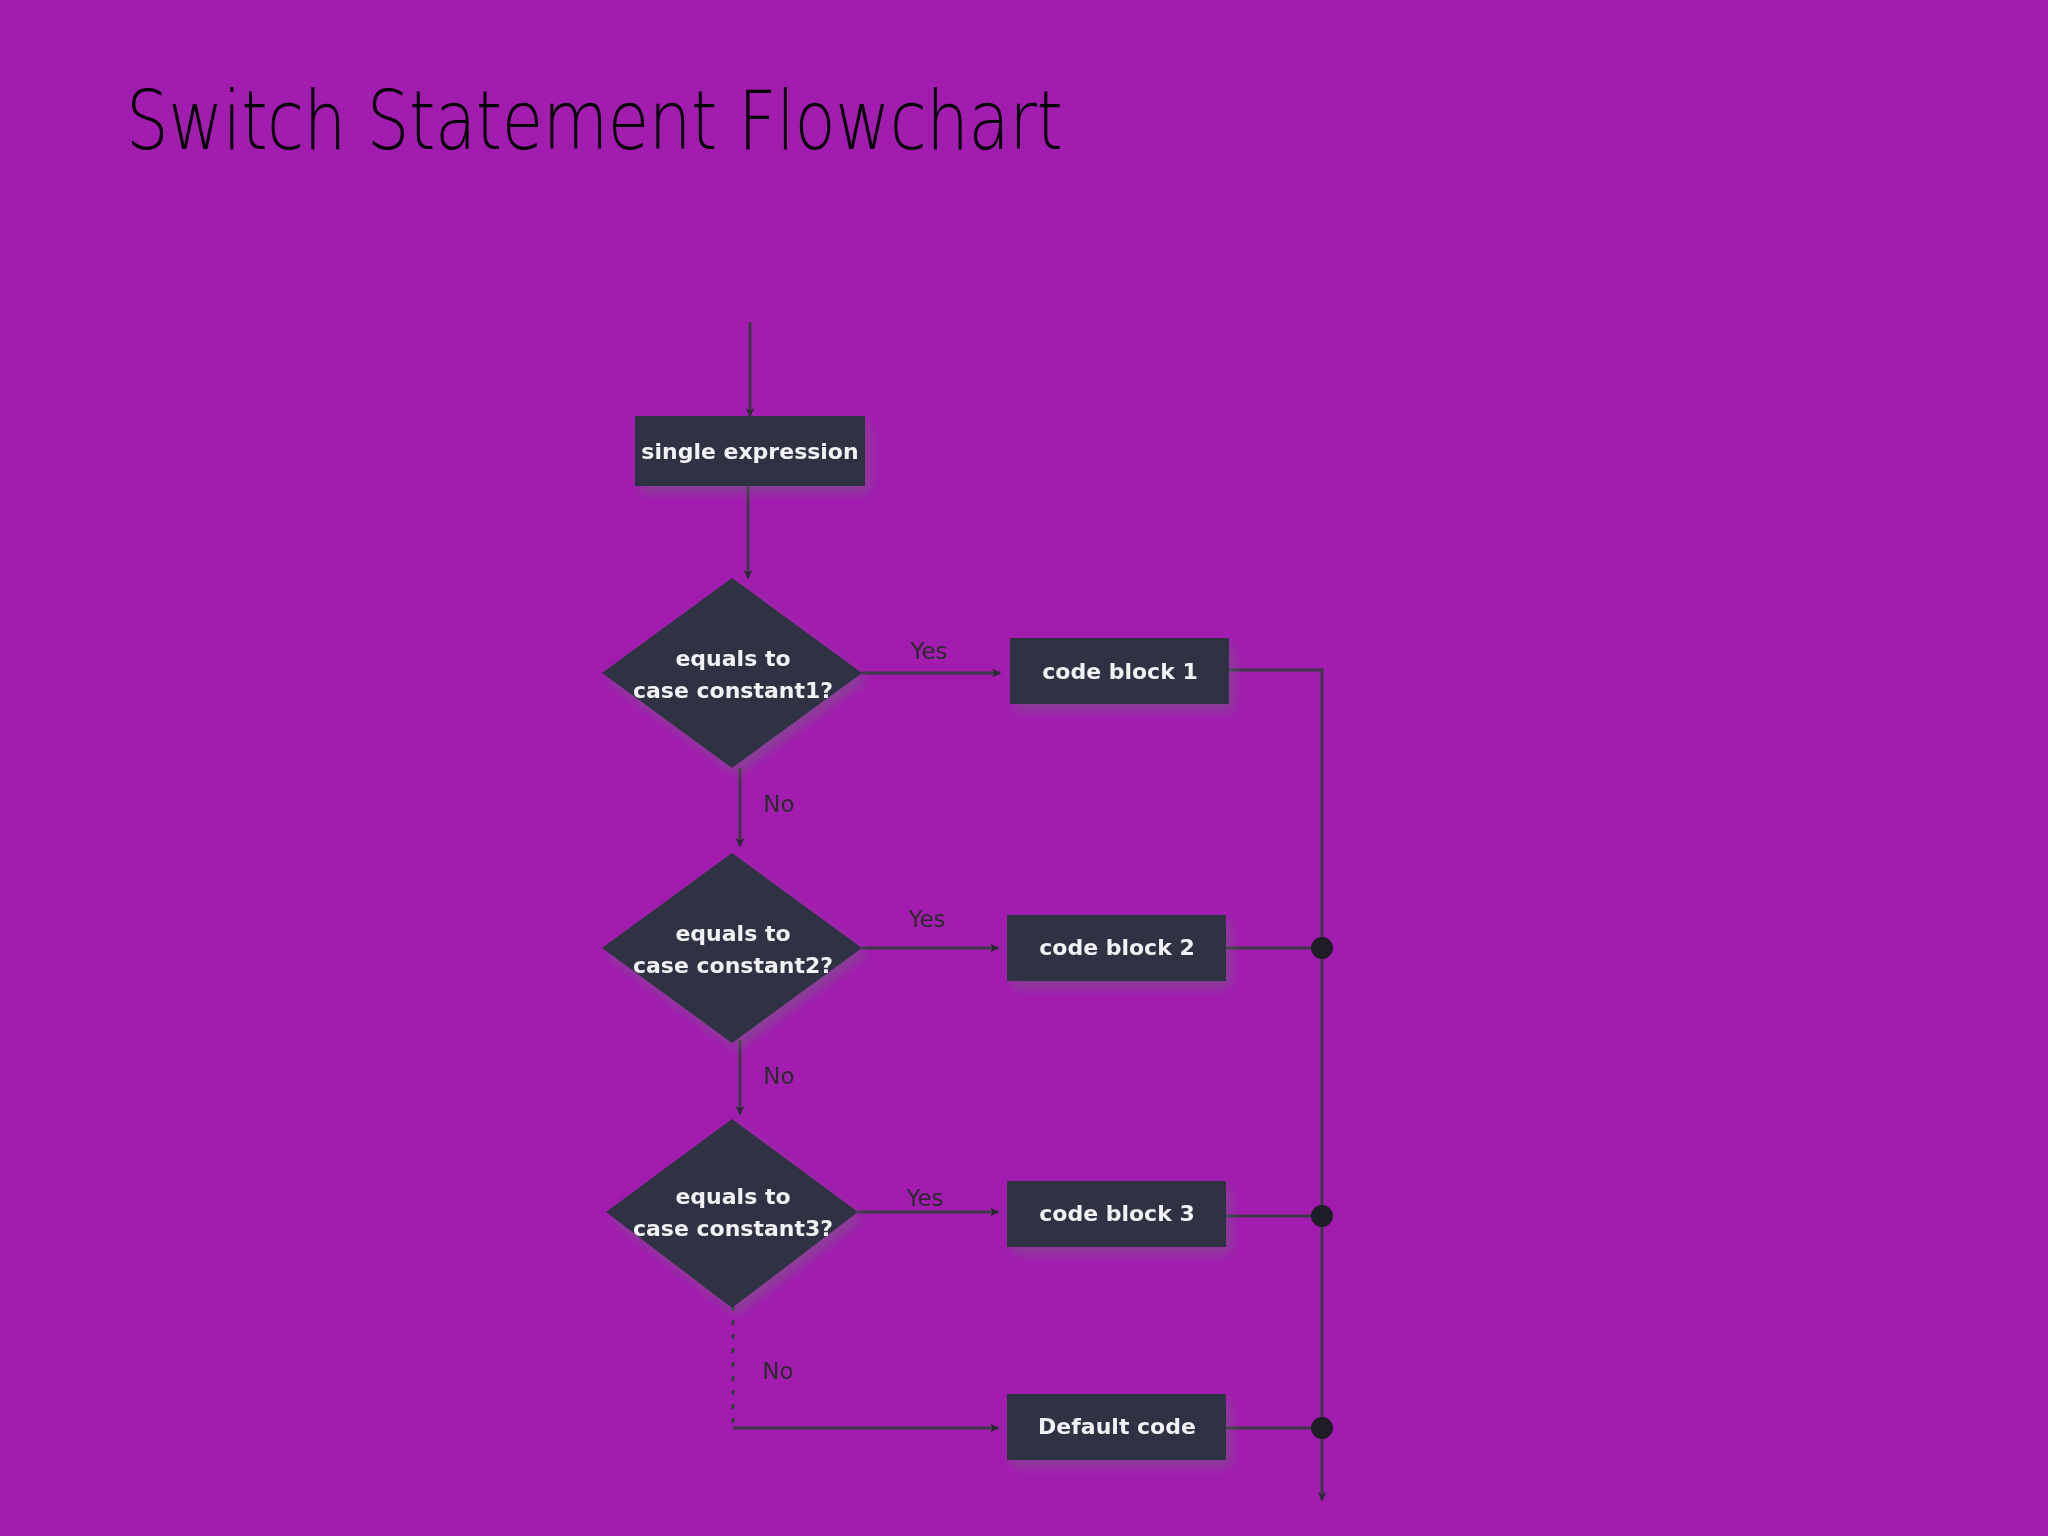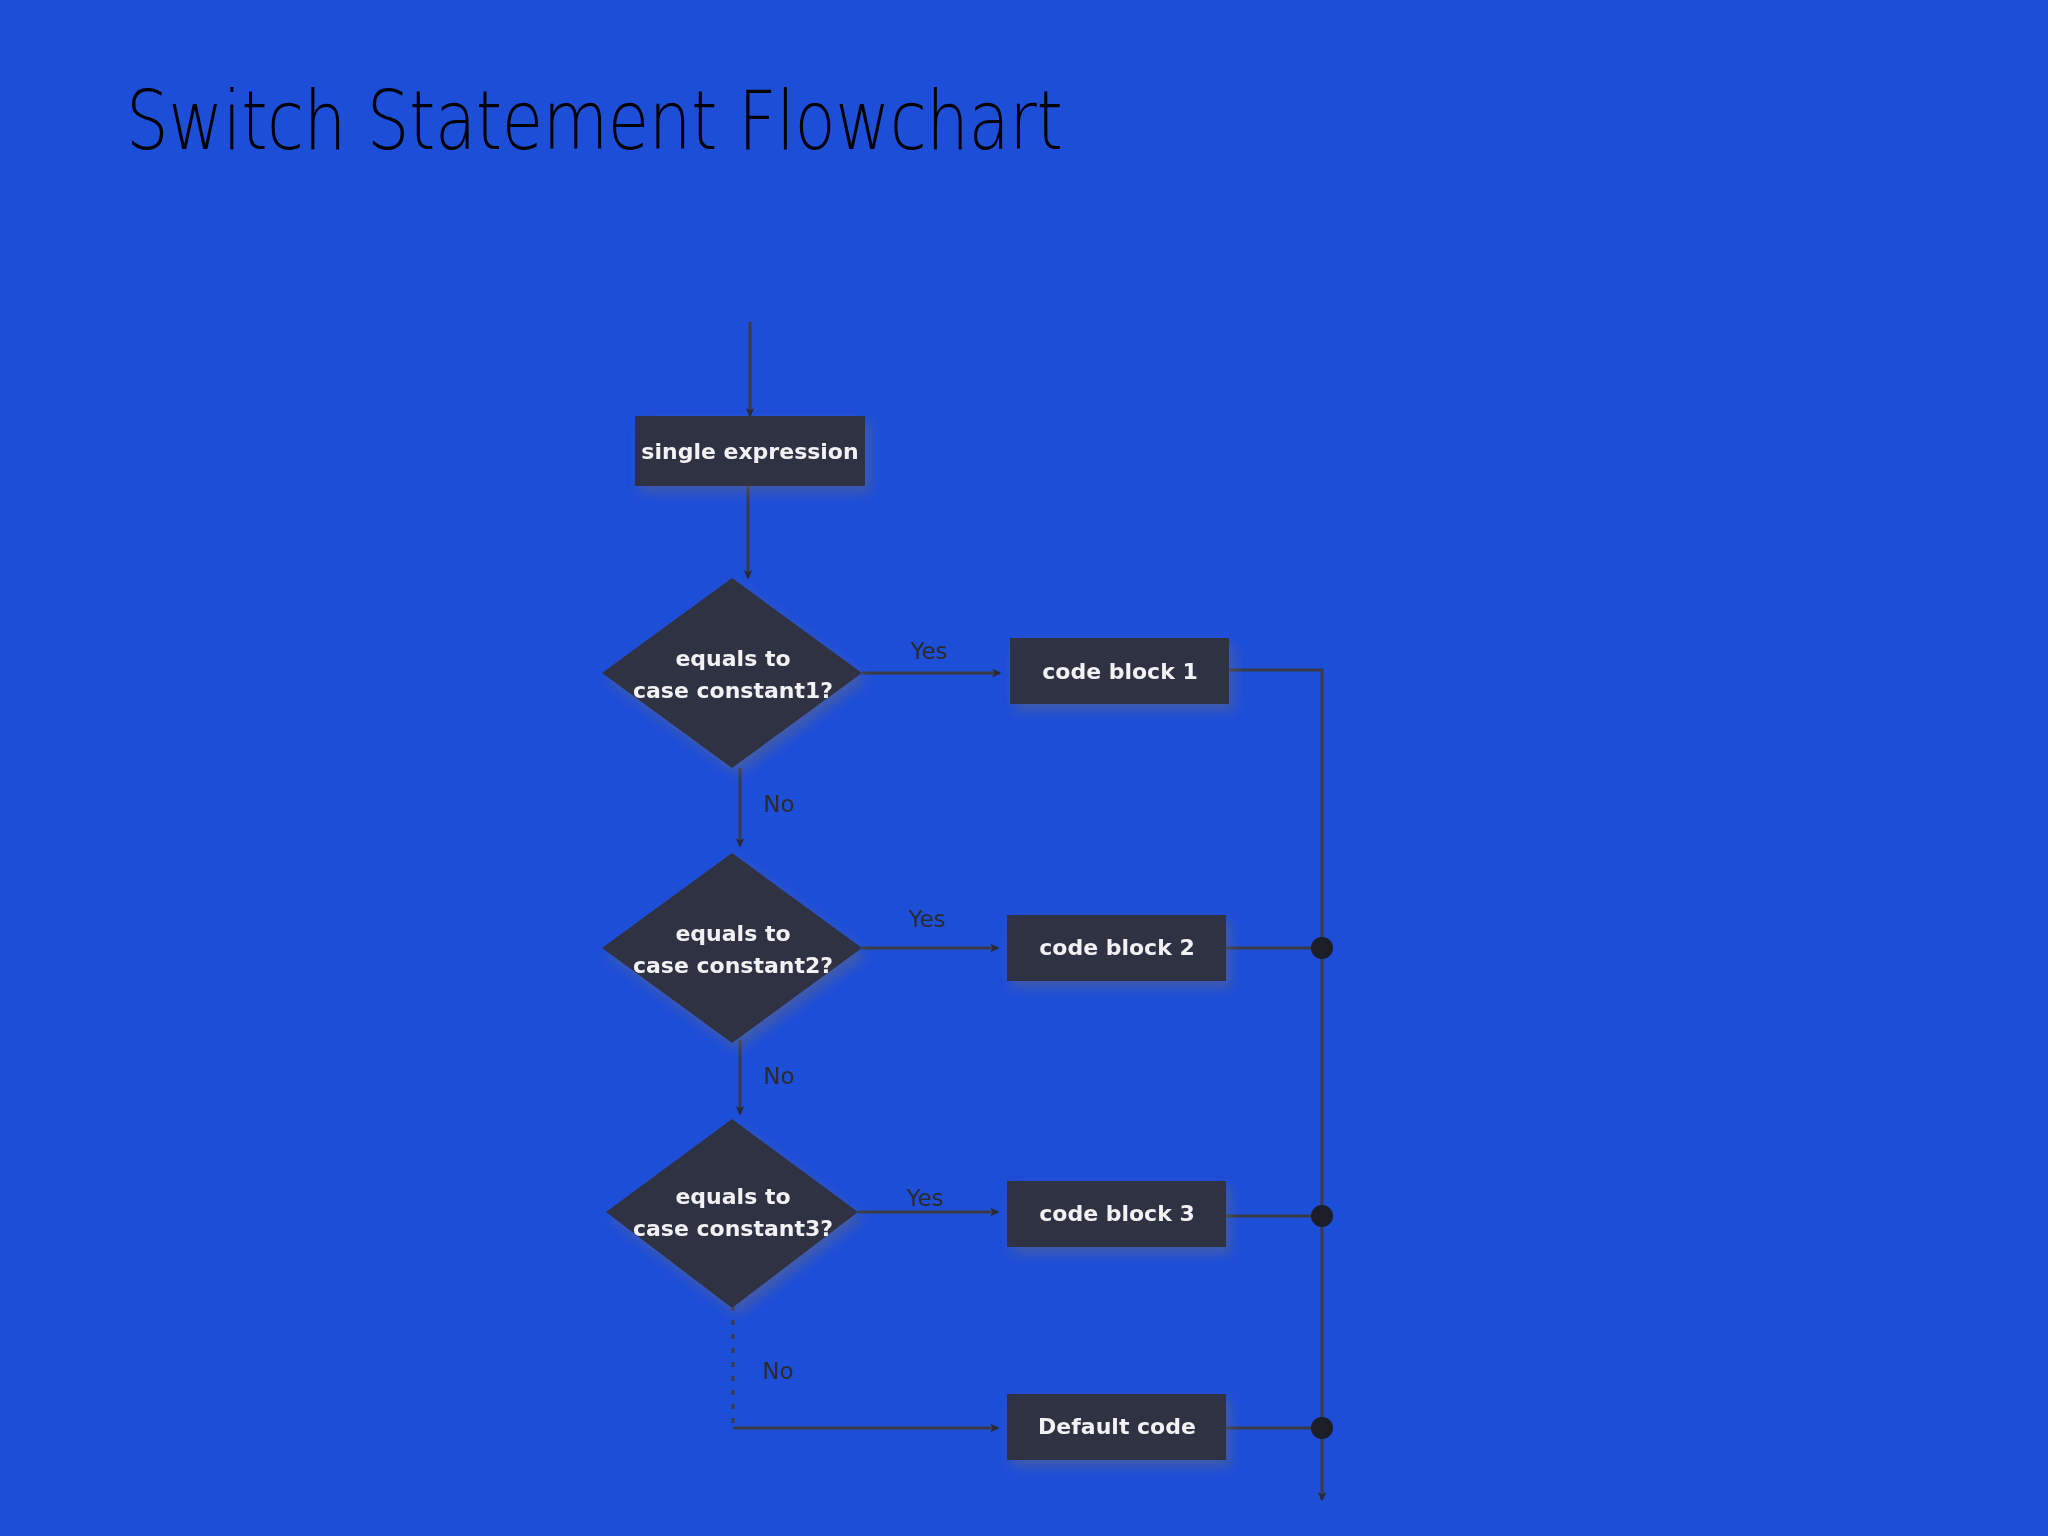--- a/index.html
+++ b/index.html
@@ -11,21 +11,21 @@
   body {
     width: 2048px;
     height: 1536px;
     overflow: hidden;
     font-family: "Liberation Sans", sans-serif;
     position: relative;
   }
   #slide {
     position: absolute;
     inset: 0;
-    background: #1d4ed8;
+    background: #a21caf;
   }
   #slide-title {
     position: absolute;
     left: 126px;
     top: 78px;
     font-family: "DejaVu Sans", sans-serif;
     font-size: 82px;
     font-weight: 300;
     letter-spacing: -0.5px;
     color: #000000;

